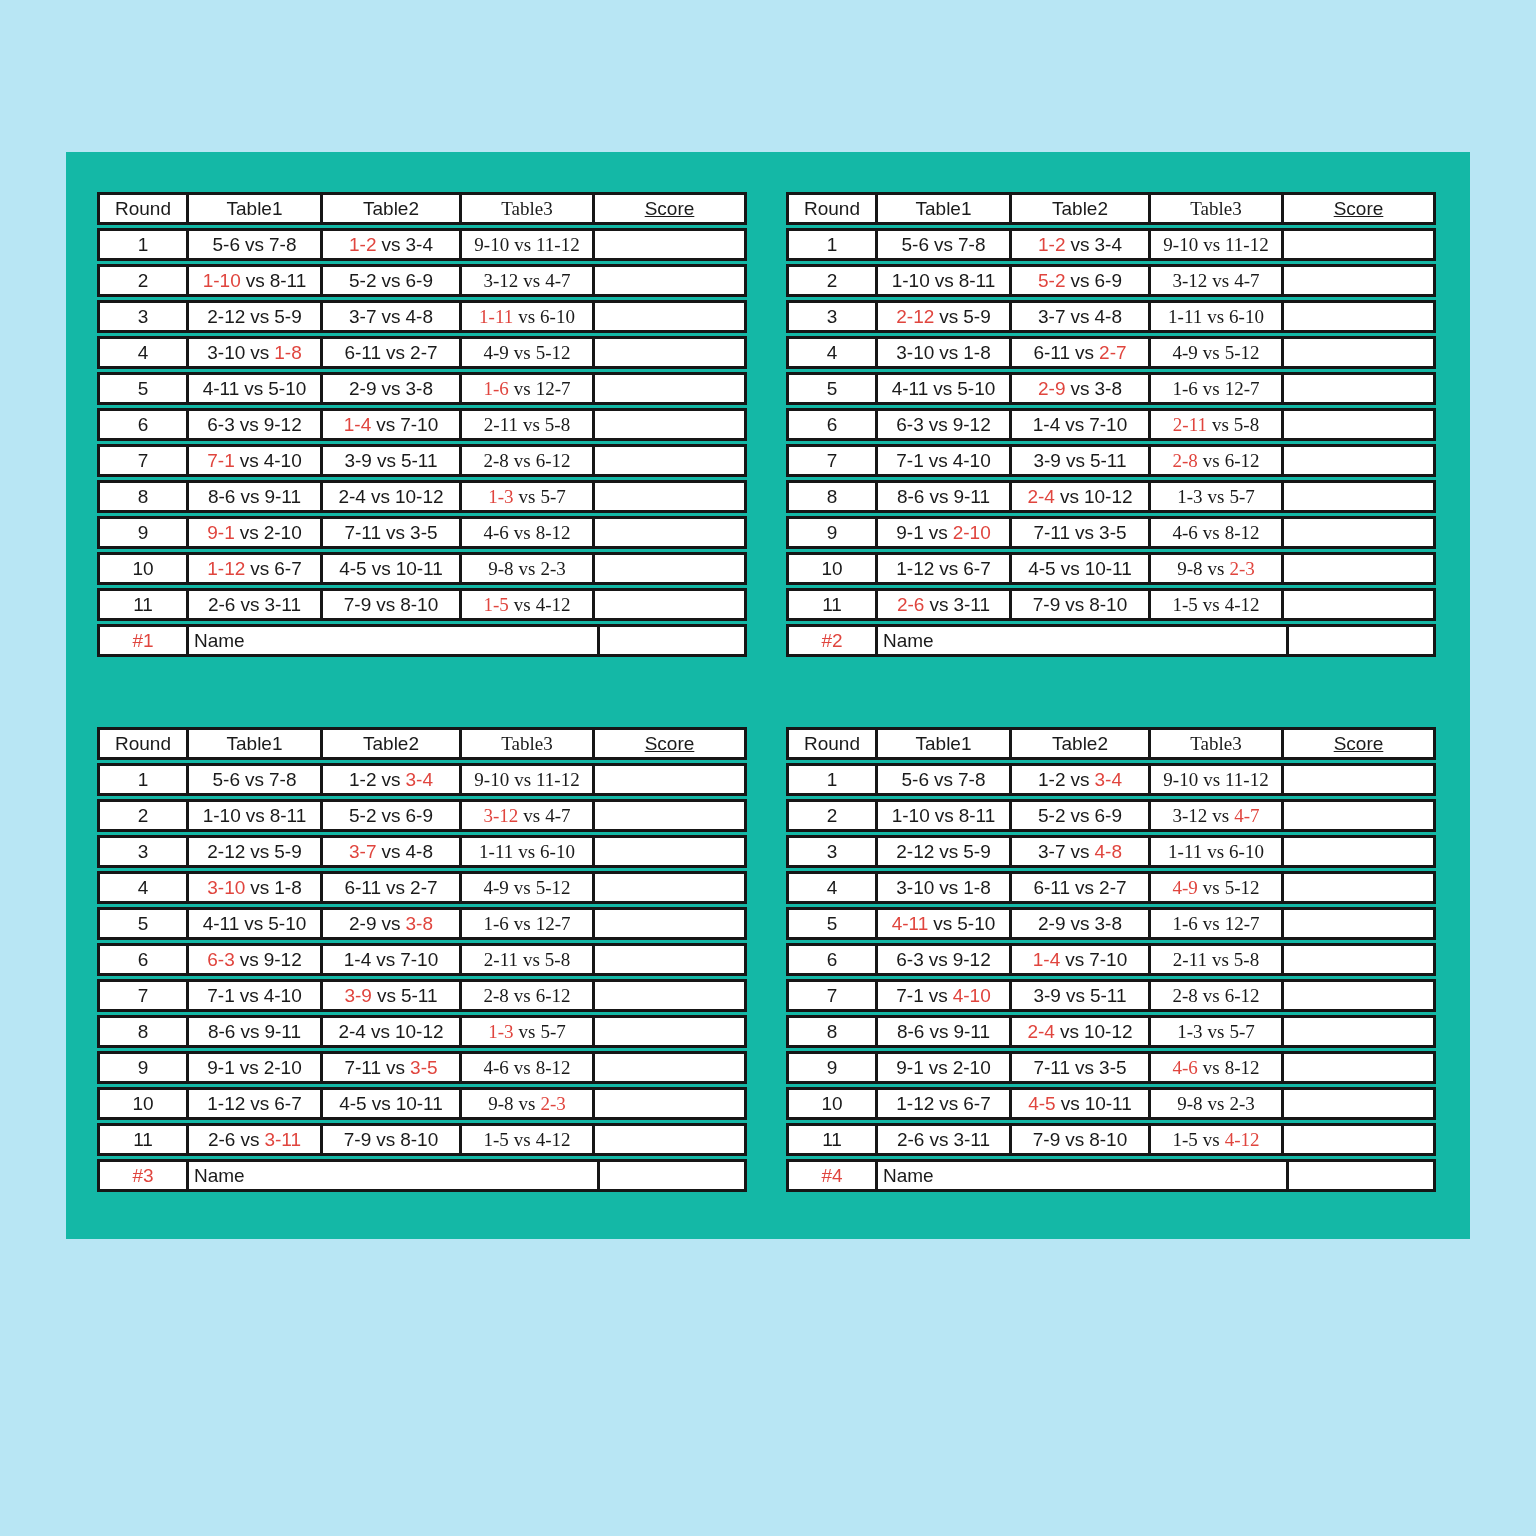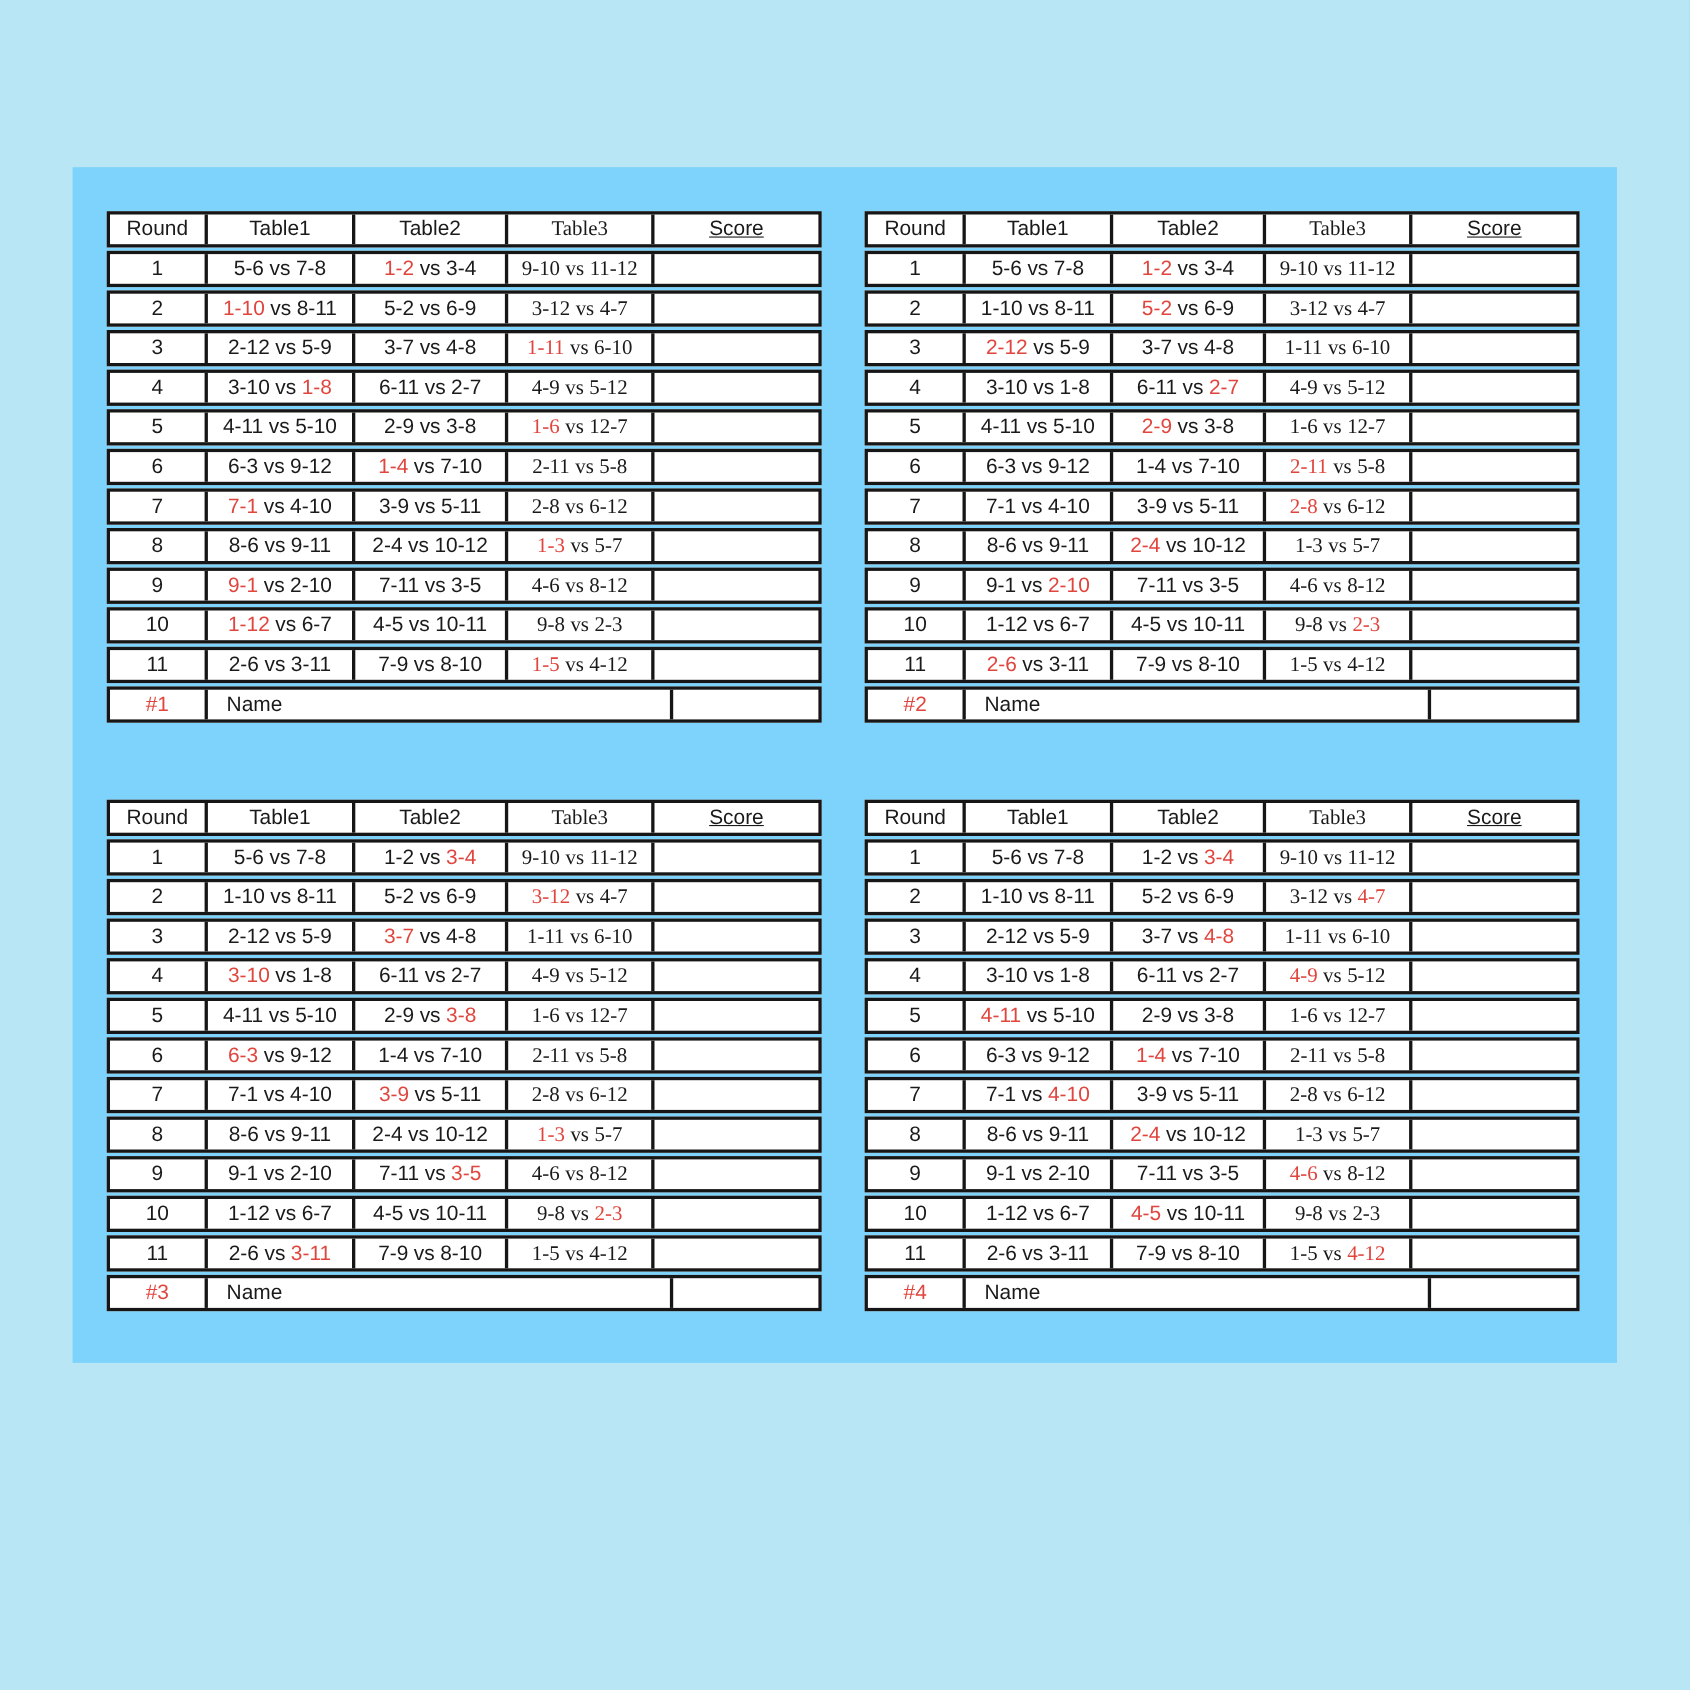--- a/index.html
+++ b/index.html
@@ -6,21 +6,21 @@
     margin: 0; padding: 0;
     width: 1536px; height: 1536px;
     background: #b8e6f4;
     font-family: "Liberation Sans", sans-serif;
     color: #1a1a1a;
   }
   .paper {
     position: absolute;
     left: 66px; top: 152px;
     width: 1404px; height: 1087px;
-    background: #7dd3fc;
+    background: #14b8a6;
   }
   .card {
     position: absolute;
     width: 650px;
   }
   .card-1 { left: 31px;  top: 40px;  }
   .card-2 { left: 720px; top: 40px;  }
   .card-3 { left: 31px;  top: 575px; }
   .card-4 { left: 720px; top: 575px; }
 
@@ -44,21 +44,21 @@
   }
   .cell:last-child { border-right: none; text-decoration: underline; }
   .c0 { width: 86px;  flex: 0 0 86px;  }
   .c1 { width: 131px; flex: 0 0 131px; }
   .c2 { width: 136px; flex: 0 0 136px; text-align: right; }
   .c3 { width: 130px; flex: 0 0 130px; font-family: Liberation Serif, serif; }
   .c4 { width: 149px; flex: 1 1 auto;  }
   .namecell {
     width: 403px; flex: 0 0 403px;
     justify-content: flex-start;
-    padding-left: 17px;
+    padding-left: 5px;
   }
   .vs { margin: 0 5px; }
   .red { color: #e0453e; }
 </style>
 </head>
 <body>
 
 <div class="paper">
   <div class="card card-1">
       <div class="row">

